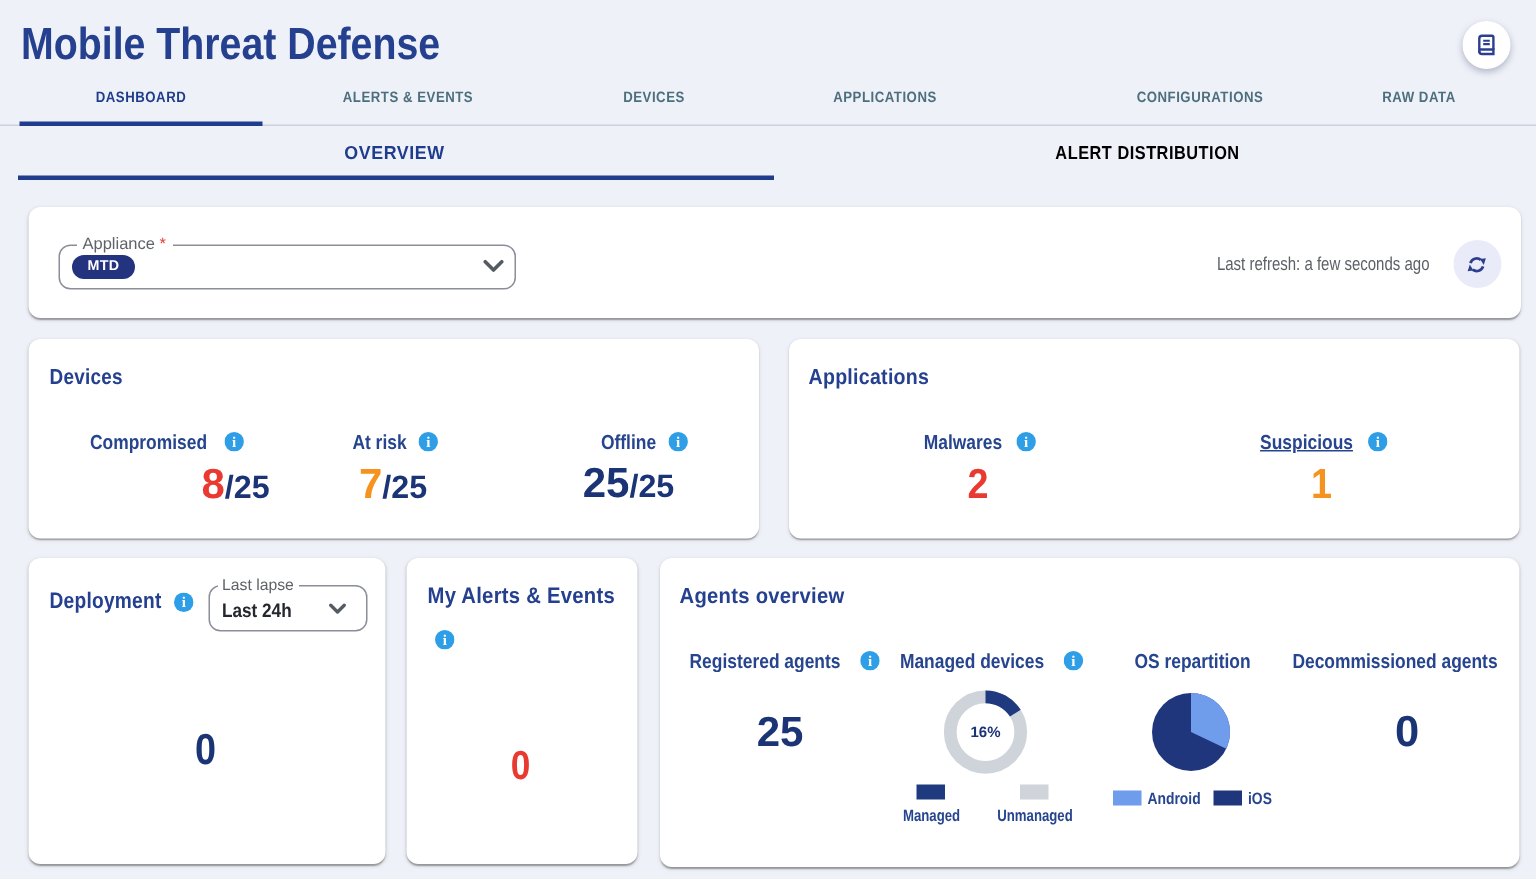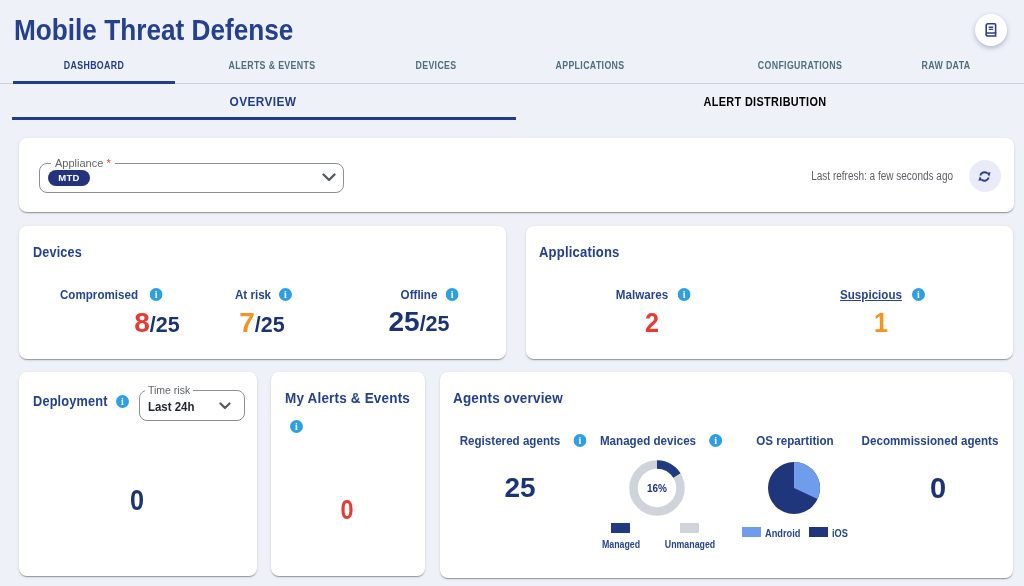--- a/index.html
+++ b/index.html
@@ -116,21 +116,21 @@
   </div>
 <div class="val orange" style="left:881px; top:309px;"><span class="vb" style="display:inline-block; transform:scaleX(0.9);">1</span></div>
 
 <div class="card" style="left:19px; top:372px; width:238px; height:204px;"></div>
 <div class="sectitle" style="left:33px; top:391.5px; font-size:15px; transform:scaleX(0.85); transform-origin:0 0;">Deployment</div>
 <svg class="abs" style="left:116px; top:395px;" width="13" height="13" viewBox="0 0 13 13">
     <circle cx="6.5" cy="6.5" r="6.5" fill="#2e9fe6"></circle>
     <text x="6.5" y="9.8" font-family="Liberation Serif, serif" font-size="10" font-weight="bold" fill="#fff" text-anchor="middle">i</text>
   </svg>
 <fieldset class="abs" style="left:139px; top:384px; width:106px; height:37px; border:1px solid #898e99; border-radius:8px;">
-  <legend style="font-size:10.5px; color:#5f6368; padding:0 3px; margin-left:5px;">Time risk</legend>
+  <legend style="font-size:10.5px; color:#5f6368; padding:0 3px; margin-left:5px;">Last lapse</legend>
 </fieldset>
 <div class="abs" style="left:148px; top:399px; font-size:13px; font-weight:bold; color:#23272e; transform:scaleX(0.88); transform-origin:0 0;">Last 24h</div>
 <svg class="abs" style="left:219px; top:402px;" width="12" height="8" viewBox="0 0 12 8">
     <polyline points="1.5,1.5 6,6 10.5,1.5" fill="none" stroke="#555b63" stroke-width="2.2" stroke-linecap="round" stroke-linejoin="round"></polyline>
   </svg>
 <div class="val" style="left:137px; top:486px; font-size:29px;"><span style="display:inline-block; transform:scaleX(0.87);">0</span></div>
 
 <div class="card" style="left:271px; top:372px; width:154px; height:204px;"></div>
 <div class="sectitle" style="left:285px; top:389px; font-size:15px; transform:scaleX(0.9); transform-origin:0 0; white-space:nowrap;">My Alerts &amp; Events</div>
 <svg class="abs" style="left:290px; top:420px;" width="13" height="13" viewBox="0 0 13 13">

